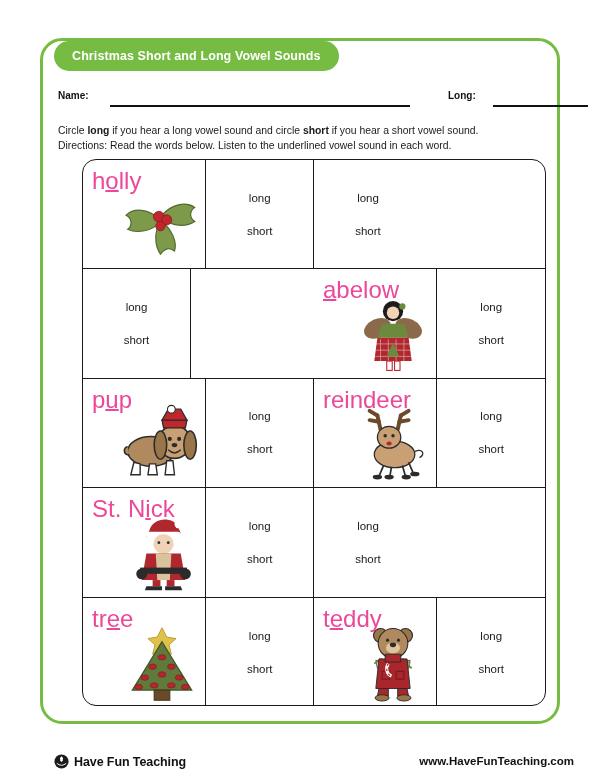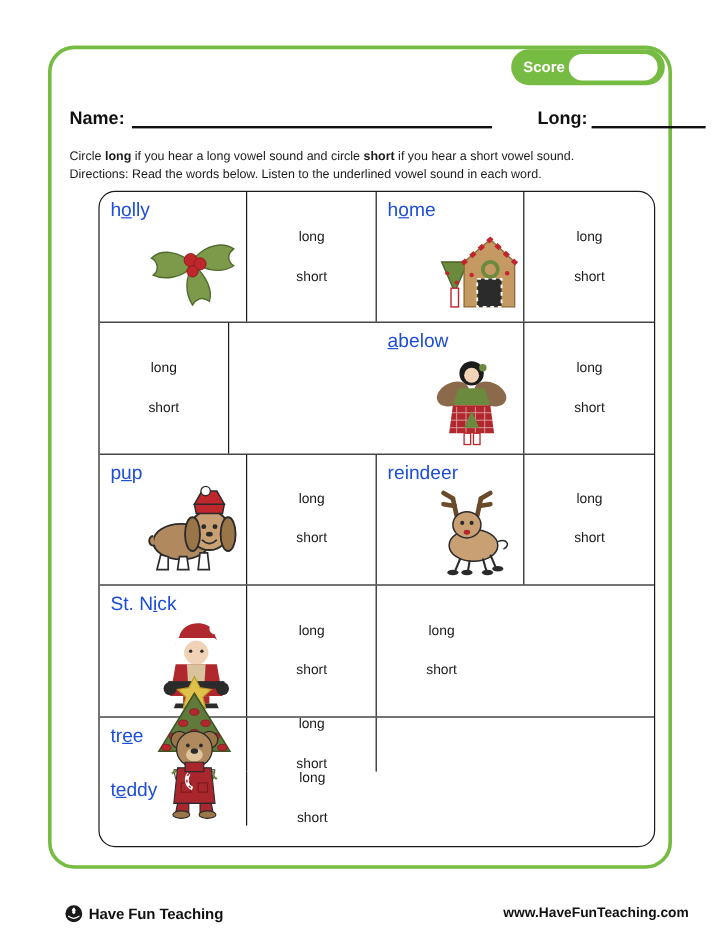--- a/index.html
+++ b/index.html
@@ -72,21 +72,21 @@
     width: 74px; height: 22px;
     background: #ffffff;
     border-radius: 11px;
   }
 
   
   #namedate {
     position: absolute;
     left: 44px; top: 74px;
     width: 500px; height: 24px;
-    font-size: 15px;
+    font-size: 10px;
     font-weight: bold;
     color: #111111;
   }
   #name-label { position: absolute; left: 0; top: 2px; }
   #name-line {
     position: absolute;
     left: 52px; top: 17px;
     width: 300px;
     border-bottom: 2.4px solid #111111;
   }
@@ -117,21 +117,21 @@
     border: 1.6px solid #1a1a1a;
     border-radius: 14px;
     overflow: hidden;
     background: #ffffff;
   }
   .row {
     display: flex;
     height: 109.4px;
     border-bottom: 1.4px solid #1a1a1a;
   }
-  .row:last-child { border-bottom: none; flex-direction: column; }
+  .row:last-child { border-bottom: none; }
   .half {
     display: flex;
     width: 50%;
   }
   .word-cell {
     position: relative;
     width: 124px;
     border-right: 1.4px solid #1a1a1a;
   }
   .answer-cell {
@@ -142,22 +142,22 @@
     align-items: center;
     justify-content: center;
     gap: 21px;
     border-right: 1.4px solid #1a1a1a;
   }
   .half:last-child .answer-cell { border-right: none; }
 
   .word-text {
     position: absolute;
     left: 9px; top: 7px;
-    font-size: 16px;
-    color: #1d4ed8;
+    font-size: 24px;
+    color: #ec4899;
     white-space: nowrap;
     z-index: 3;
   }
   .word-text u {
     text-decoration: underline;
     text-underline-offset: 1px;
   }
   .opt {
     font-size: 11.5px;
     color: #1a1a1a;
@@ -200,24 +200,21 @@
   }
 </style>
 </head>
 <body>
 
 <div id="page">
 
   <div id="green-frame"></div>
 
   <div class="pill-row">
-    <div id="score-pill">
-      <span id="score-label">Score</span>
-      <div id="score-box"></div>
-    </div>
+    <div id="title-pill">Christmas Short and Long Vowel Sounds</div>
   </div>
 
   <div id="namedate">
     <span id="name-label">Name:</span>
     <div id="name-line"></div>
     <span id="date-label">Long:</span>
     <div id="date-line"></div>
   </div>
 
   <div id="directions">
@@ -245,37 +242,20 @@
               </g>
             </svg>
           </div>
         </div>
         <div class="answer-cell">
           <span class="opt">long</span>
           <span class="opt">short</span>
         </div>
       </div>
       <div class="half">
-        <div class="word-cell">
-          <div class="word-text"><span>h</span><u>o</u><span>me</span></div>
-          <div class="art">
-            <svg viewBox="0 0 100 100">
-              <path d="M18 44 L46 44 L32 76 Z" fill="#6b8a3e" stroke="#4a6329" stroke-width="1.5"></path>
-              <rect x="28" y="72" width="8" height="20" fill="#fff" stroke="#c0272d" stroke-width="1.5"></rect>
-              <path d="M42 44 L70 20 L96 44 L96 92 L42 92 Z" fill="#c59a62" stroke="#8f6b3c" stroke-width="1.5"></path>
-              <path d="M40 46 L70 20 L98 46" fill="none" stroke="#c0272d" stroke-width="5" stroke-dasharray="6 6"></path>
-              <rect x="56" y="62" width="26" height="30" fill="#2b2b2b" stroke="#fff" stroke-width="2" stroke-dasharray="4 4"></rect>
-              <circle cx="70" cy="52" r="8" fill="none" stroke="#6b8a3e" stroke-width="4"></circle>
-              <circle cx="50" cy="58" r="2.4" fill="#c0272d"></circle>
-                <circle cx="88" cy="56" r="2.4" fill="#c0272d"></circle>
-              <circle cx="24" cy="56" r="2.2" fill="#c0272d"></circle>
-                <circle cx="34" cy="66" r="2.2" fill="#c0272d"></circle>
-            </svg>
-          </div>
-        </div>
         <div class="answer-cell">
           <span class="opt">long</span>
           <span class="opt">short</span>
         </div>
       </div>
     </div>
 
     <div class="row">
       <div class="half">
         <div class="answer-cell">

